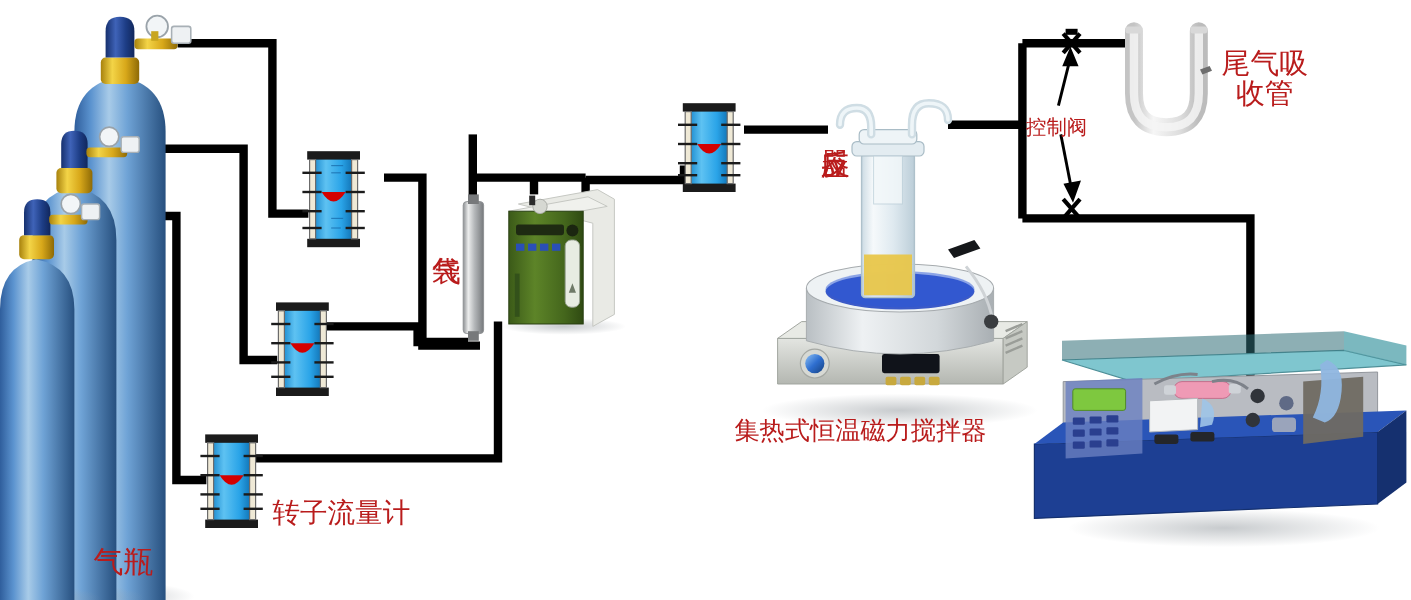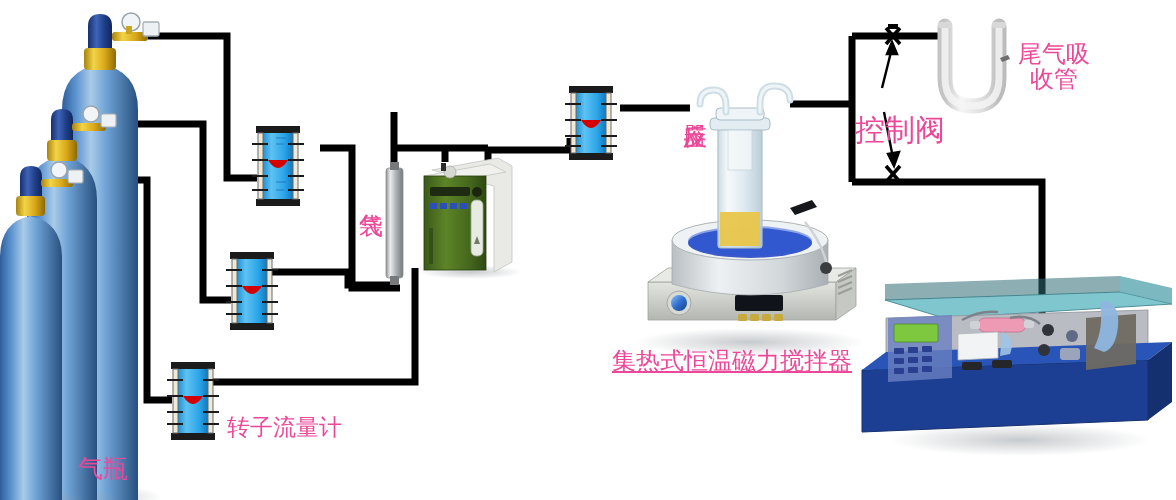--- a/index.html
+++ b/index.html
@@ -1,19 +1,19 @@
 <!DOCTYPE html>
 <html><head>
 <meta charset="utf-8">
 <style>
   html,body{margin:0;padding:0;background:#fff;}
   body{width:1176px;height:500px;overflow:hidden;
        font-family:"Liberation Serif","DejaVu Serif",serif;}
   #stage{position:relative;width:1176px;height:500px;background:#ffffff;}
-  .lbl{position:absolute;color:#ec4899;white-space:nowrap;font-weight:400;
+  .lbl{position:absolute;color:#b91c1c;white-space:nowrap;font-weight:400;
        font-family:"Liberation Serif","DejaVu Serif",serif;}
   .lbl.vert{writing-mode:vertical-rl;text-orientation:upright;white-space:normal;}
   .lbl.two{white-space:normal;text-align:center;line-height:1.05;}
   svg{position:absolute;left:0;top:0;}
 </style>
 </head>
 <body>
 
 <div id="stage">
 
@@ -409,20 +409,20 @@
 
   <div class="lbl" style="left:78px;top:452px;font-size:25px;">气瓶</div>
 
   <div class="lbl" style="left:227px;top:412px;font-size:23px;text-align:center;">转子流量计</div>
 
   <div class="lbl vert" style="left:355px;top:195px;font-size:24px;">气袋</div>
 
 
   <div class="lbl vert" style="left:679px;top:105px;font-size:24px;">反应器</div>
 
-  <div class="lbl" style="left:612px;top:345px;font-size:24px;text-decoration:underline;">集热式恒温磁力搅拌器</div>
-
-  <div class="lbl" style="left:855px;top:110px;font-size:30px;">控制阀</div>
+  <div class="lbl" style="left:612px;top:345px;font-size:21px;">集热式恒温磁力搅拌器</div>
+
+  <div class="lbl" style="left:855px;top:95px;font-size:17px;">控制阀</div>
 
   <div class="lbl two" style="left:1012px;top:42px;font-size:24px;width:84px;">尾气吸收管</div>
 
 
 </div>
 
 </body></html>

